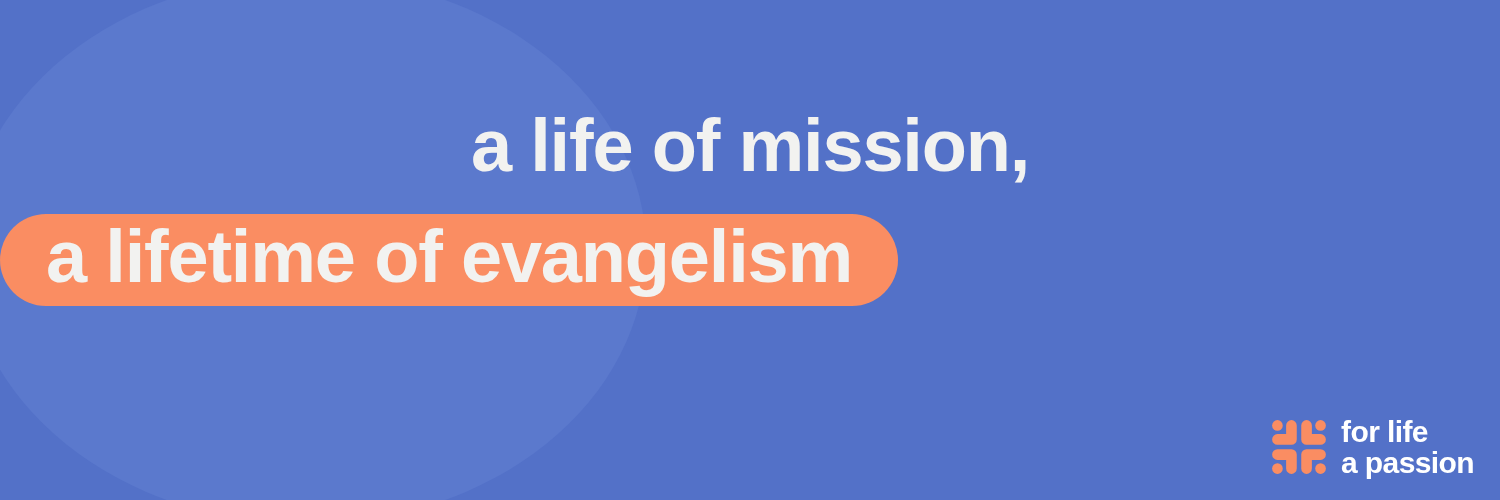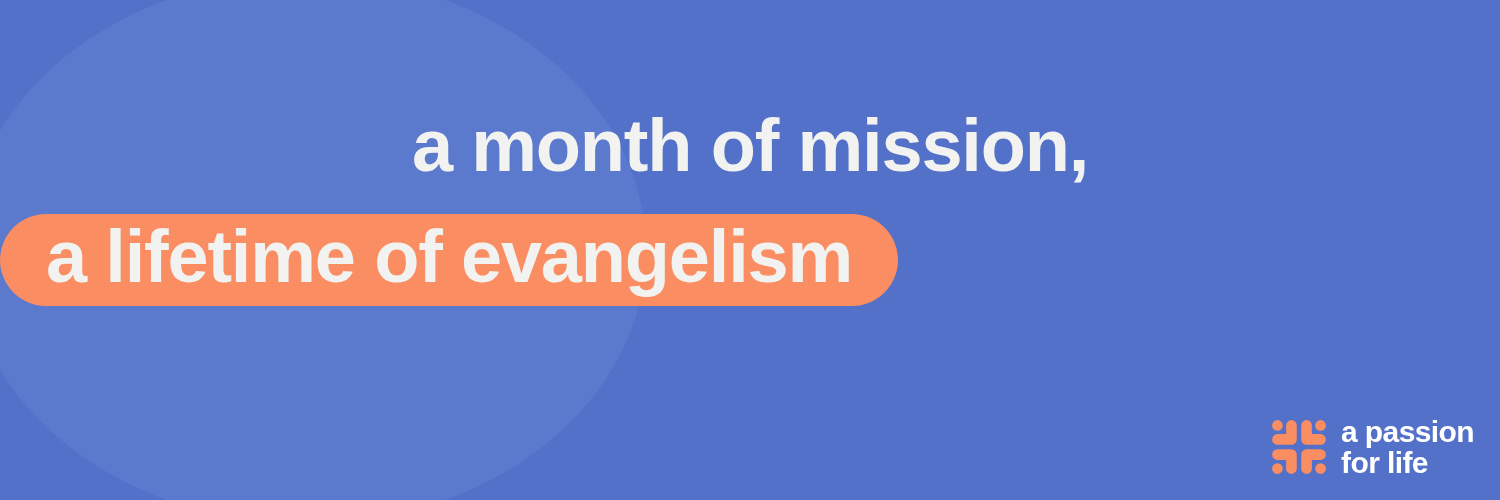--- a/index.html
+++ b/index.html
@@ -113,21 +113,21 @@
 </style>
 </head>
 <body>
 
 <div class="banner">
 
   <div class="bg-circle"></div>
 
   <div class="content">
 
-    <div class="headline">a month of mission,</div>
+    <div class="headline">a life of mission,</div>
 
     <div class="pill-row">
       <div class="pill">
         <span class="pill-text">a lifetime of evangelism</span>
       </div>
     </div>
 
     <div class="logo-lockup">
 
       <svg class="logo-mark" viewBox="0 0 100 100">
@@ -141,20 +141,20 @@
 
           <circle cx="88.5" cy="88.5" r="9.5"></circle>
           <path d="M 63.5 98 A 9.5 9.5 0 0 1 54 88.5 L 54 63.5 A 9.5 9.5 0 0 1 63.5 54 L 88.5 54 A 9.5 9.5 0 0 1 88.5 73 L 73 73 L 73 88.5 A 9.5 9.5 0 0 1 63.5 98 Z"></path>
 
           <circle cx="11.5" cy="88.5" r="9.5"></circle>
           <path d="M 2 63.5 A 9.5 9.5 0 0 1 11.5 54 L 36.5 54 A 9.5 9.5 0 0 1 46 63.5 L 46 88.5 A 9.5 9.5 0 0 1 27 88.5 L 27 73 L 11.5 73 A 9.5 9.5 0 0 1 2 63.5 Z"></path>
         </g>
       </svg>
 
       <div class="logo-words">
+        <span>for life</span>
         <span>a passion</span>
-        <span>for life</span>
       </div>
 
     </div>
 
   </div>
 </div>
 
 </body></html>

